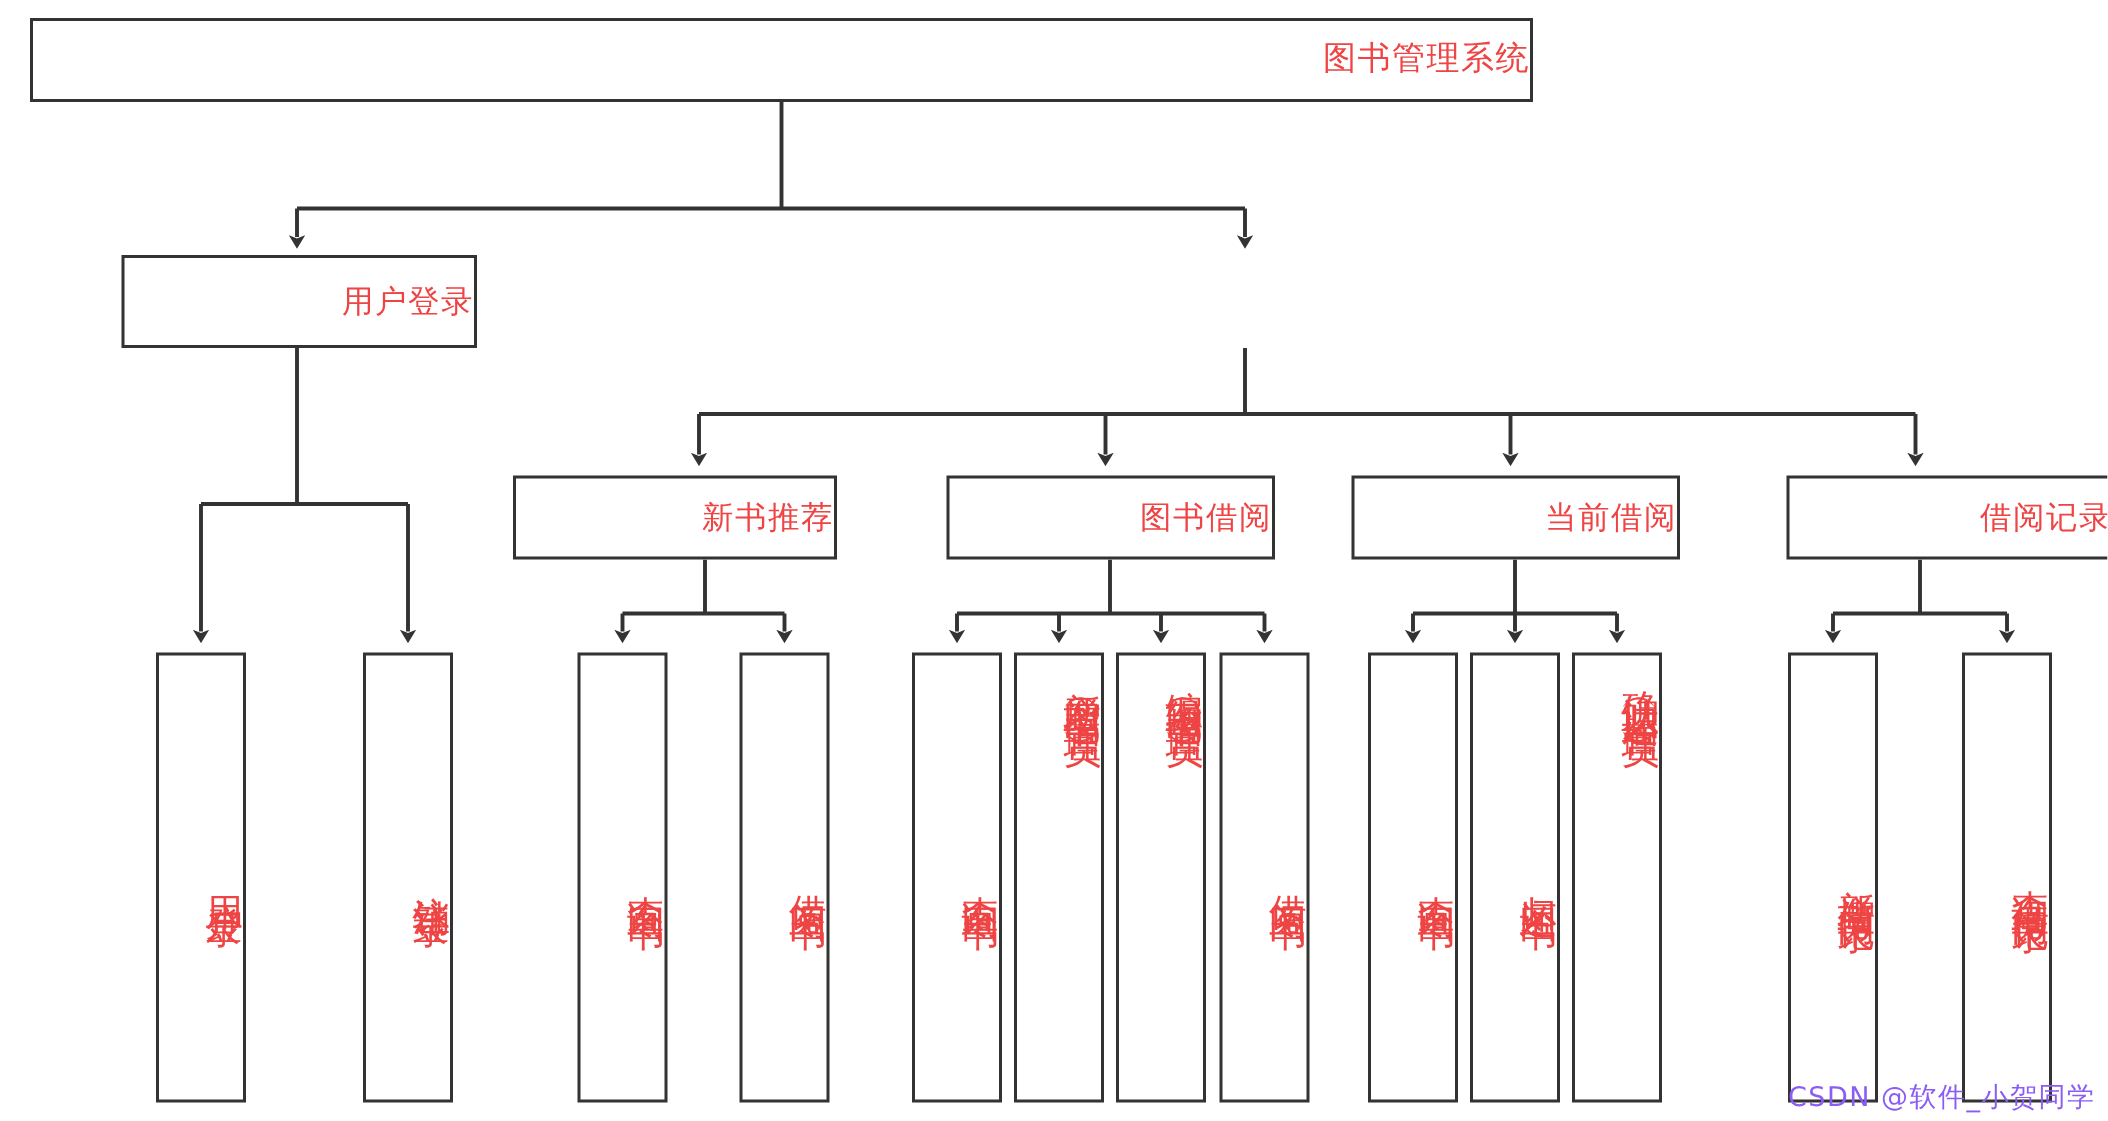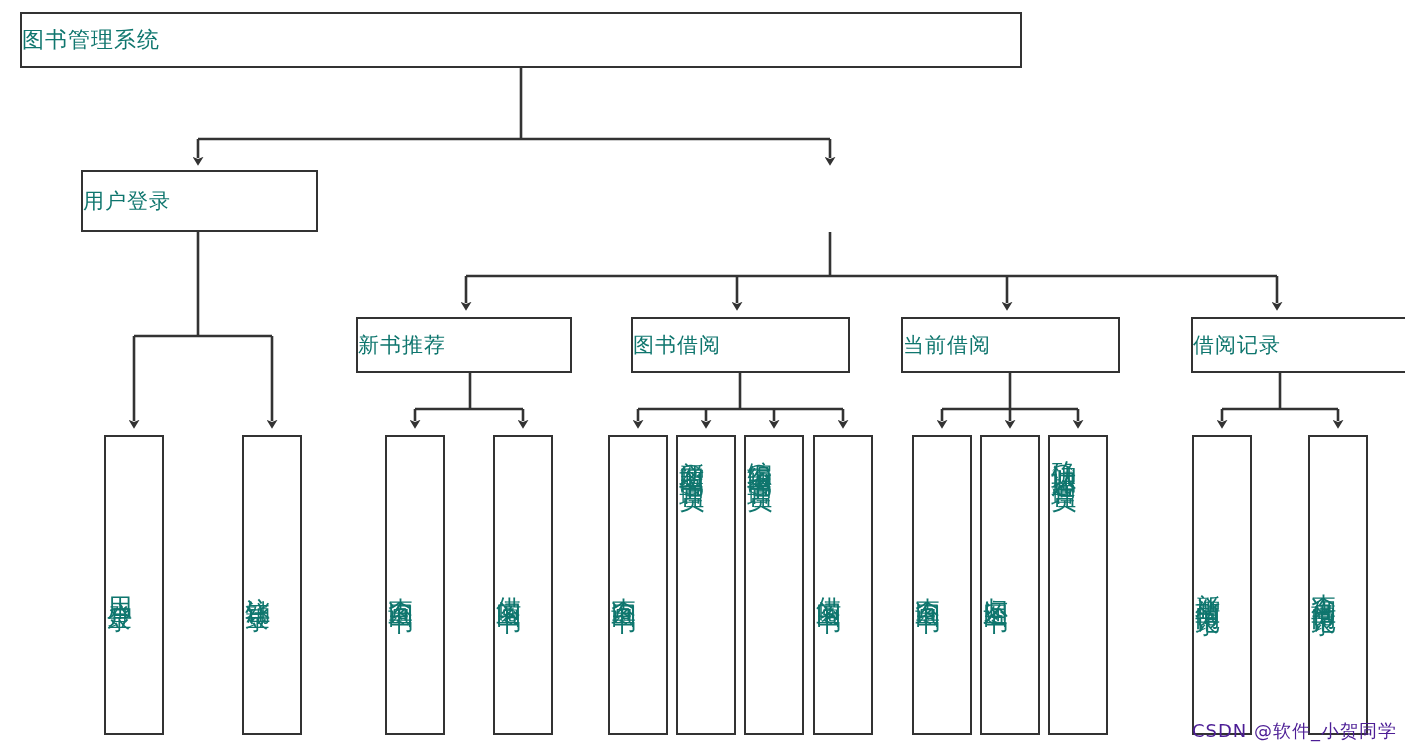--- a/index.html
+++ b/index.html
@@ -20,22 +20,22 @@
     width:1405px; height:747px;
     pointer-events:none;
   }
   .node{
     position:absolute;
     box-sizing:border-box;
     background:#ffffff;
     border:2px solid #333333;
     display:flex;
     align-items:center;
-    justify-content:flex-start;
-    color:#0f766e;
+    justify-content:flex-end;
+    color:#ef4444;
     z-index:2;
   }
   .node .lbl{
     display:block;
     text-align:center;
     line-height:1.18;
     white-space:nowrap;
   }
   
   .node.h .lbl{
@@ -54,21 +54,21 @@
     line-height:1.05;
     letter-spacing:4px;
     white-space:nowrap;
   }
   .node.v.top .lbl{ align-self:flex-start; }
   .watermark{
     position:absolute;
     right:8px;
     bottom:4px;
     font-size:18px;
-    color:#4c1d95;
+    color:#8b5cf6;
     letter-spacing:1px;
     white-space:nowrap;
     z-index:3;
     user-select:none;
   }
 </style>
 </head>
 <body>
 
 <div id="stage">
@@ -124,21 +124,21 @@
   </svg>
 
   <div class="node h root" style="left:20px;top:12px;width:1002px;height:56px;">
     <span class="lbl">图书管理系统</span>
   </div>
 
   <div class="node h" style="left:81px;top:170px;width:237px;height:62px;">
     <span class="lbl">用户登录</span>
   </div>
 
-  <div class="node h" style="left:356px;top:317px;width:216px;height:56px;">
+  <div class="node h" style="left:342px;top:317px;width:216px;height:56px;">
     <span class="lbl">新书推荐</span>
   </div>
   <div class="node h" style="left:901px;top:317px;width:219px;height:56px;">
     <span class="lbl">当前借阅</span>
   </div>
   <div class="node h" style="left:631px;top:317px;width:219px;height:56px;">
     <span class="lbl">图书借阅</span>
   </div>
   <div class="node h" style="left:1171px;top:317px;width:219px;height:56px;margin-left:20px;">
     <span class="lbl">借阅记录</span>

